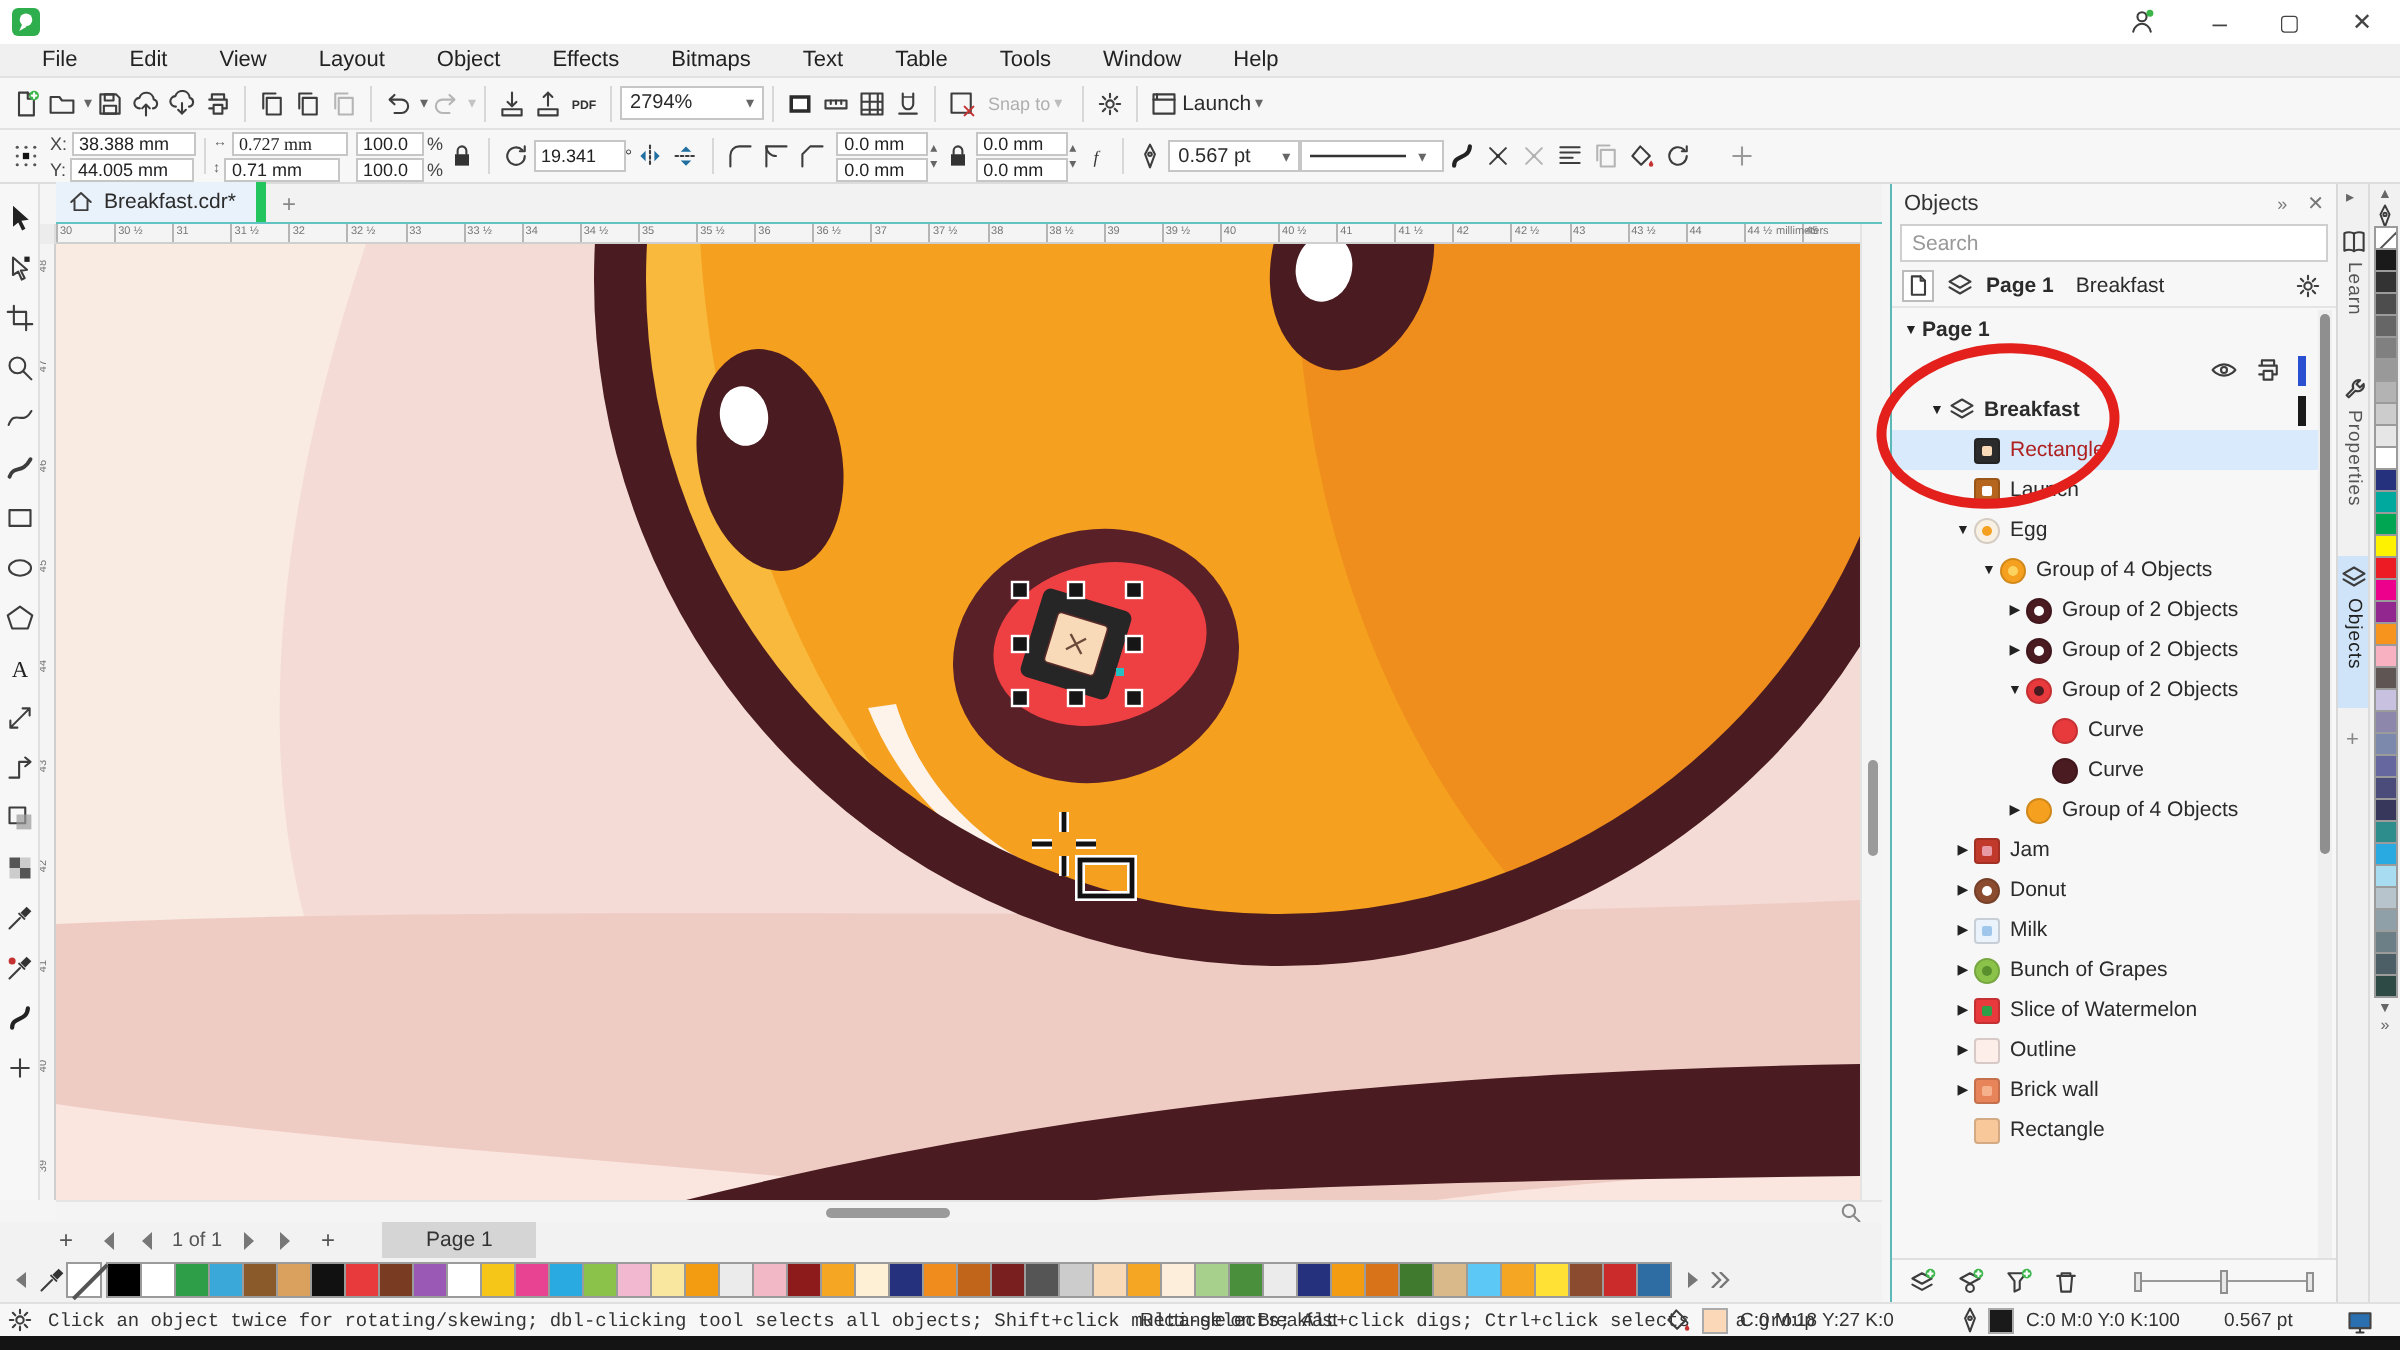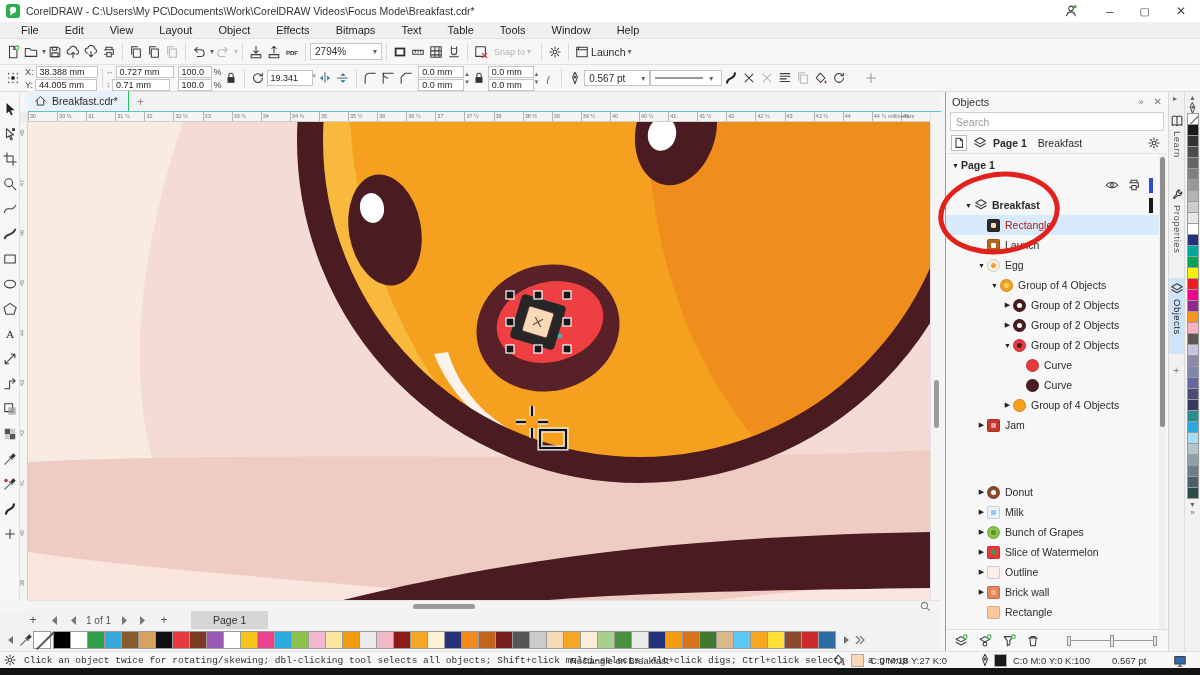--- a/index.html
+++ b/index.html
@@ -22,21 +22,21 @@
   
   #toolbar { left:0; top:39px; width:1200px; height:26px; background:#f7f7f8; display:flex; align-items:center; padding-left:4px; border-bottom:1px solid #e2e2e2; }
   #propbar { left:0; top:65px; width:1200px; height:27px; background:#f7f7f8; display:flex; align-items:center; padding-left:4px; border-bottom:1px solid #dcdcdc; font-size:10px; }
   .field { background:#fff; border:1px solid #c6c6c6; height:12px; font-size:9px; display:flex; align-items:center; padding:0 3px; color:#222; }
   .stack { display:flex; flex-direction:column; gap:1px; }
   .combo { background:#fff; border:1px solid #c6c6c6; height:17px; display:flex; align-items:center; padding:0 4px; font-size:10px; gap:4px; }
   .combo .cv { flex:1; }
   .lbl9 { font-size:9px; color:#444; }
   
   #docbar { left:28px; top:92px; width:913px; height:20px; background:#f2f2f3; display:flex; align-items:flex-end; border-bottom:1px solid #62c3c3; }
-  #doc-tab { background:#e9f1fa; height:20px; display:flex; align-items:center; padding:0 10px 0 6px; gap:5px; font-size:10.5px; border-right:1px solid #22c55e; }
+  #doc-tab { background:#e9f1fa; height:20px; display:flex; align-items:center; padding:0 10px 0 6px; gap:5px; font-size:10.5px; border-right:5px solid #22c55e; }
   
   #toolbox { left:0; top:92px; width:20px; height:508px; background:#f7f7f8; border-right:1px solid #e0e0e0; display:flex; flex-direction:column; align-items:center; padding-top:4px; }
   .tool { width:18px; height:25px; display:flex; align-items:center; justify-content:center; }
   
   #ruler-corner { left:20px; top:112px; width:8px; height:10px; background:#ececec; border-right:1px solid #ddd; }
   #hruler { left:28px; top:112px; width:902px; height:10px; background:#f4f4f4; border-bottom:1px solid #cfcfcf; overflow:hidden; }
   #vruler { left:20px; top:122px; width:8px; height:478px; background:#f4f4f4; border-right:1px solid #cfcfcf; overflow:hidden; }
   .htick { position:absolute; top:0; width:1px; height:9px; background:#b5b5b5; }
   .hlab { position:absolute; top:1px; font-size:5.5px; color:#777; transform:translateX(2px); white-space:nowrap; }
   .vlab { position:absolute; left:-1px; font-size:5.5px; color:#777; transform:rotate(-90deg); }
@@ -92,21 +92,20 @@
 </head>
 <body>
 
 <div id="titlebar" class="abs">
   <div id="logo">
     <svg width="12" height="12" viewBox="0 0 16 16">
         <circle cx="8" cy="6.5" r="4.2" fill="#fff"></circle>
         <path d="M5.5 9.5L3.5 14l5-2.8z" fill="#fff"></path>
       </svg>
   </div>
-  <span id="title-text">CorelDRAW - C:\Users\My PC\Documents\Work\CorelDRAW Videos\Focus Mode\Breakfast.cdr*</span>
   <div id="win-controls">
     <span class="icn">
         <svg viewBox="0 0 16 16" width="14" height="14">
           <g fill="none" stroke="#3d3d3d" stroke-width="1.2" stroke-linecap="round" stroke-linejoin="round">
             <circle cx="8" cy="5" r="2.6"></circle>
             <path d="M3 13.5c.6-3 3-4.5 5-4.5s4.4 1.5 5 4.5"></path>
             <circle cx="12.5" cy="3" r="2" fill="#3cb54a" stroke="none"></circle>
           </g>
         </svg>
       </span>
@@ -348,21 +347,21 @@
         <span class="lbl9">Y:</span>
       <div class="field" style="width:62px;">
           <span>44.005 mm</span>
         </div>
       </div>
   </div>
   <div class="sep"></div>
   <div class="stack">
     <div class="row" style="gap:2px;">
         <span class="tinych">↔</span>
-      <div class="field" style="width:58px;">
+      <div class="field" style="width:58px;font-family:Liberation Serif, serif;">
           <span>0.727 mm</span>
         </div>
       </div>
     <div class="row" style="gap:2px;">
         <span class="tinych">↕</span>
       <div class="field" style="width:58px;">
           <span>0.71 mm</span>
         </div>
       </div>
   </div>
@@ -1173,21 +1172,21 @@
         <span style="margin-left: auto; display: flex; align-items: center; gap: 8px; padding-right: 6px;"></span>
       </div>
       <div class="trow" style="padding-left: 30px;">
         <span class="texp">▶</span>
         <div class="tico" style="background: rgb(192, 57, 43);">
           <div class="inr" style="background: rgb(232, 154, 164);"></div>
         </div>
         <span class="tlab">Jam</span>
         <span style="margin-left: auto; display: flex; align-items: center; gap: 8px; padding-right: 6px;"></span>
       </div>
-      <div class="trow" style="padding-left: 30px; margin-top: 47px;">
+      <div class="trow" style="padding-left: 30px;">
         <span class="texp">▶</span>
         <div class="tico" style="background: rgb(138, 75, 47); border-radius: 50%;">
           <div class="inr" style="background: rgb(255, 255, 255); border-radius: 50%;"></div>
         </div>
         <span class="tlab">Donut</span>
         <span style="margin-left: auto; display: flex; align-items: center; gap: 8px; padding-right: 6px;"></span>
       </div>
       <div class="trow" style="padding-left: 30px;">
         <span class="texp">▶</span>
         <div class="tico" style="background: rgb(234, 242, 251);">

